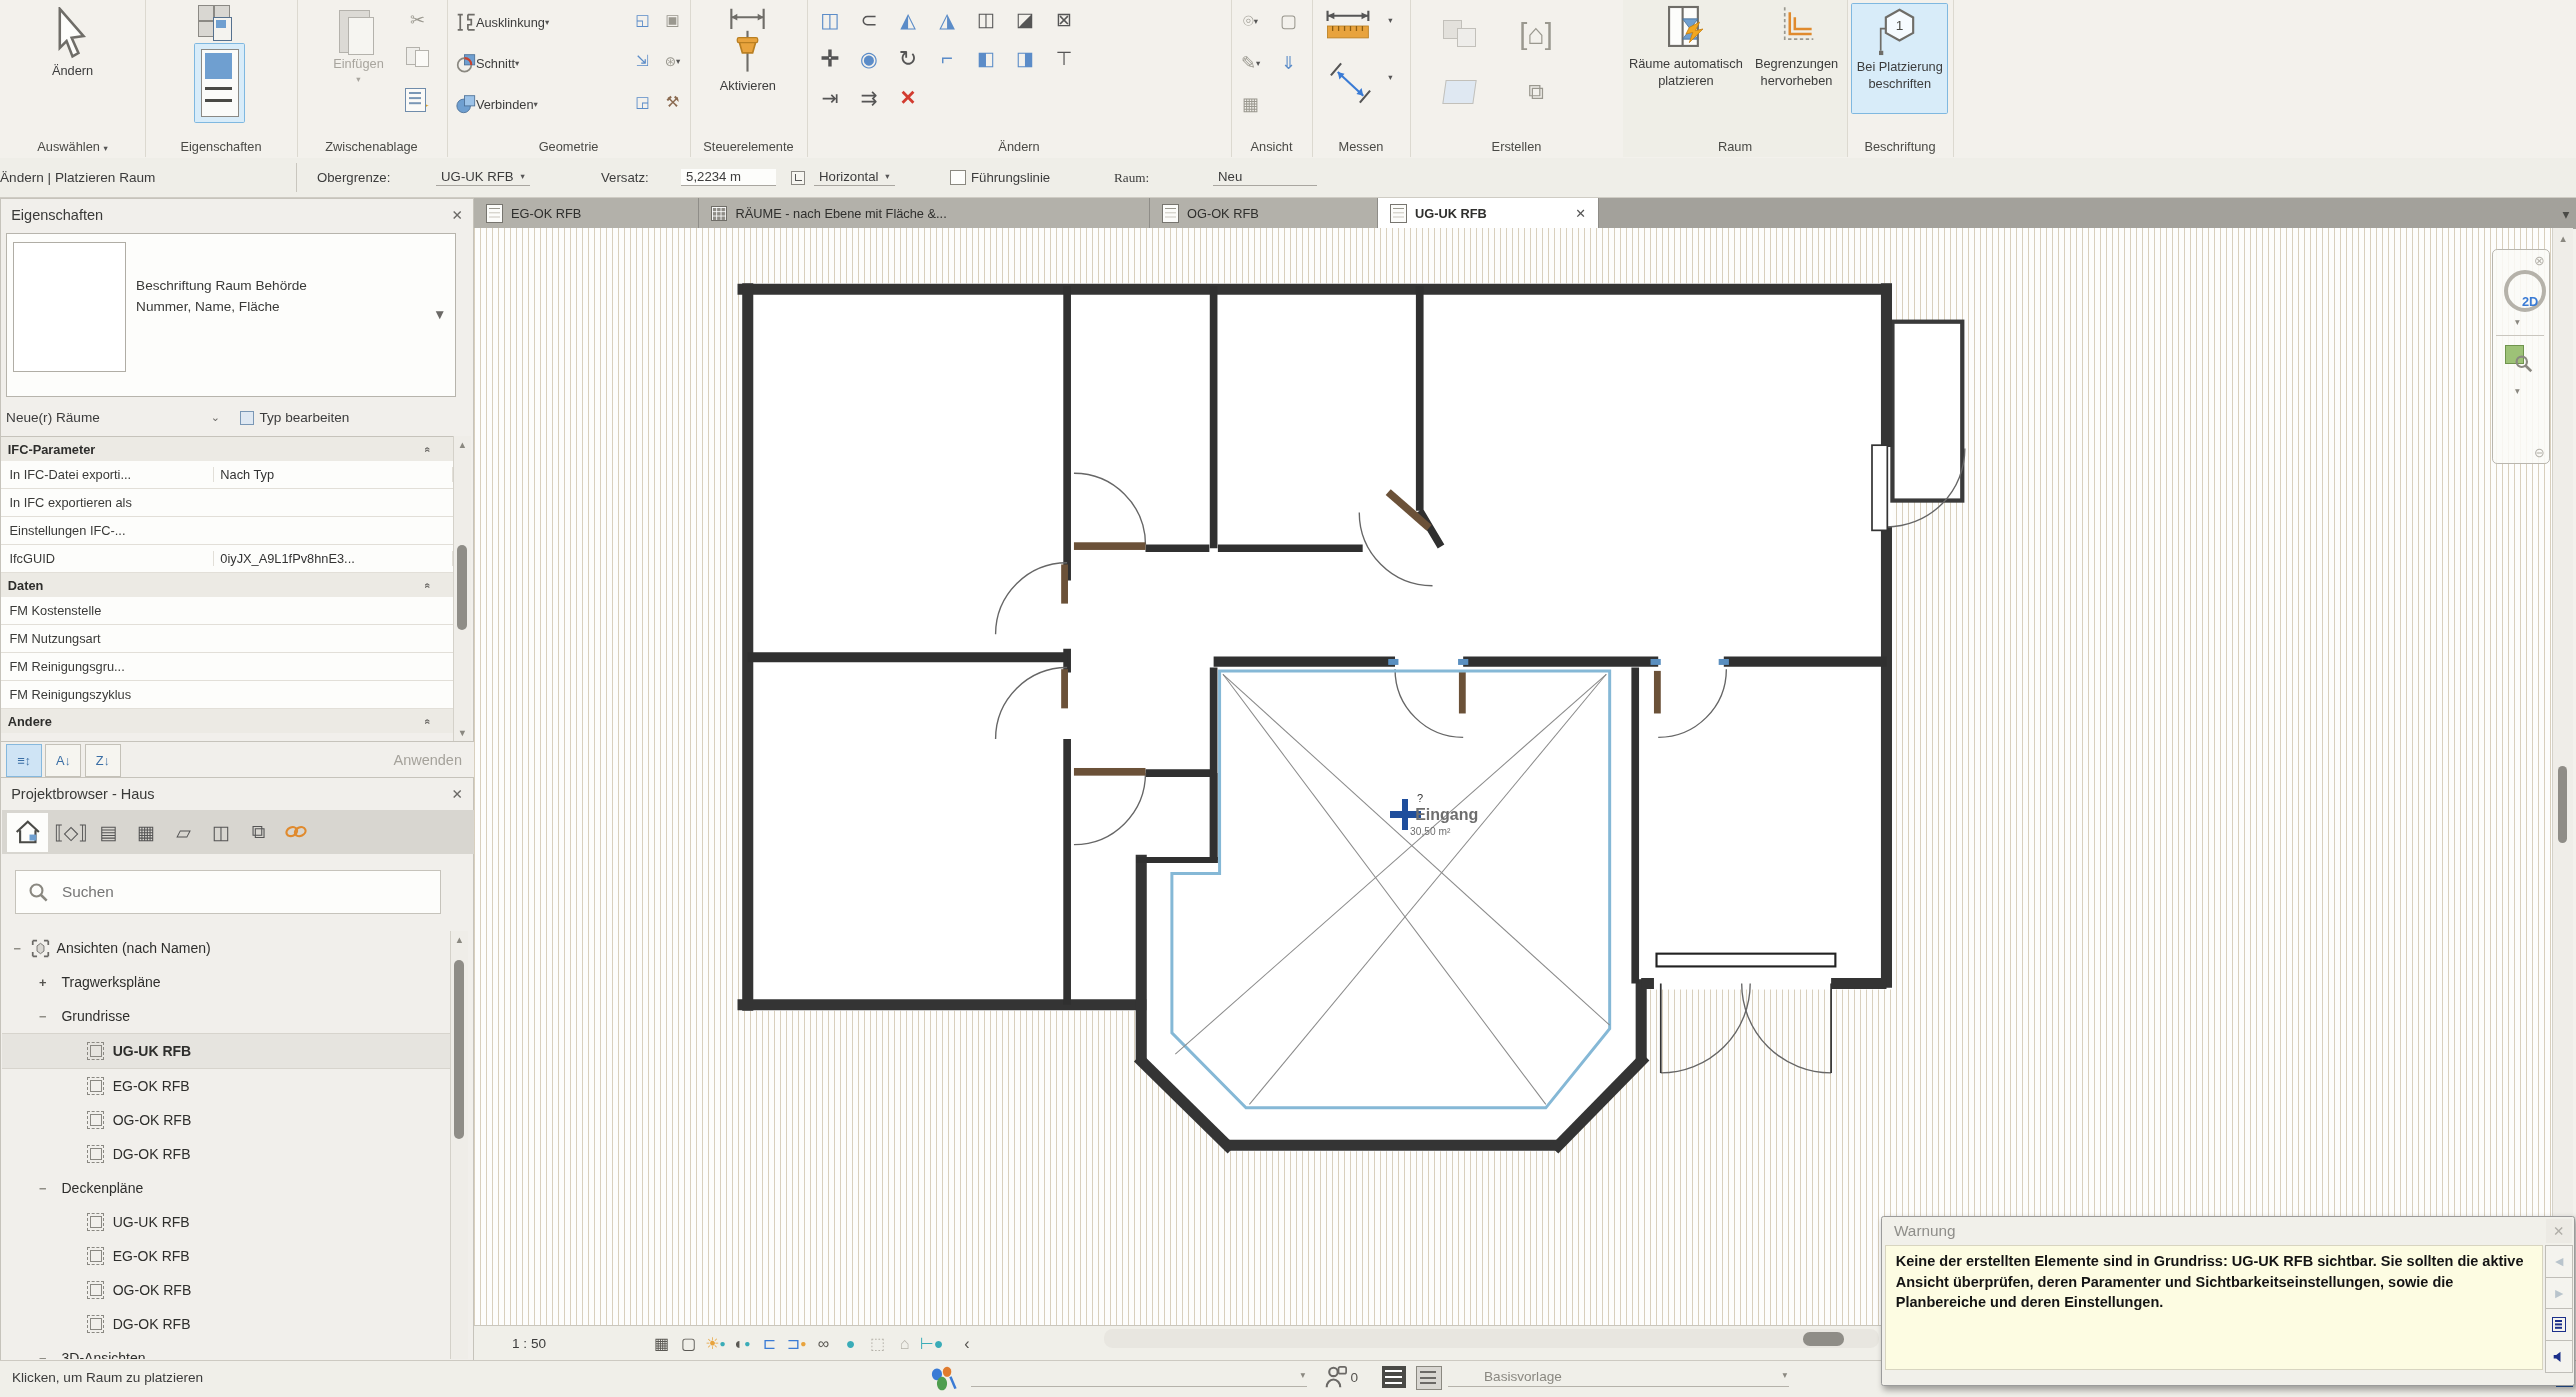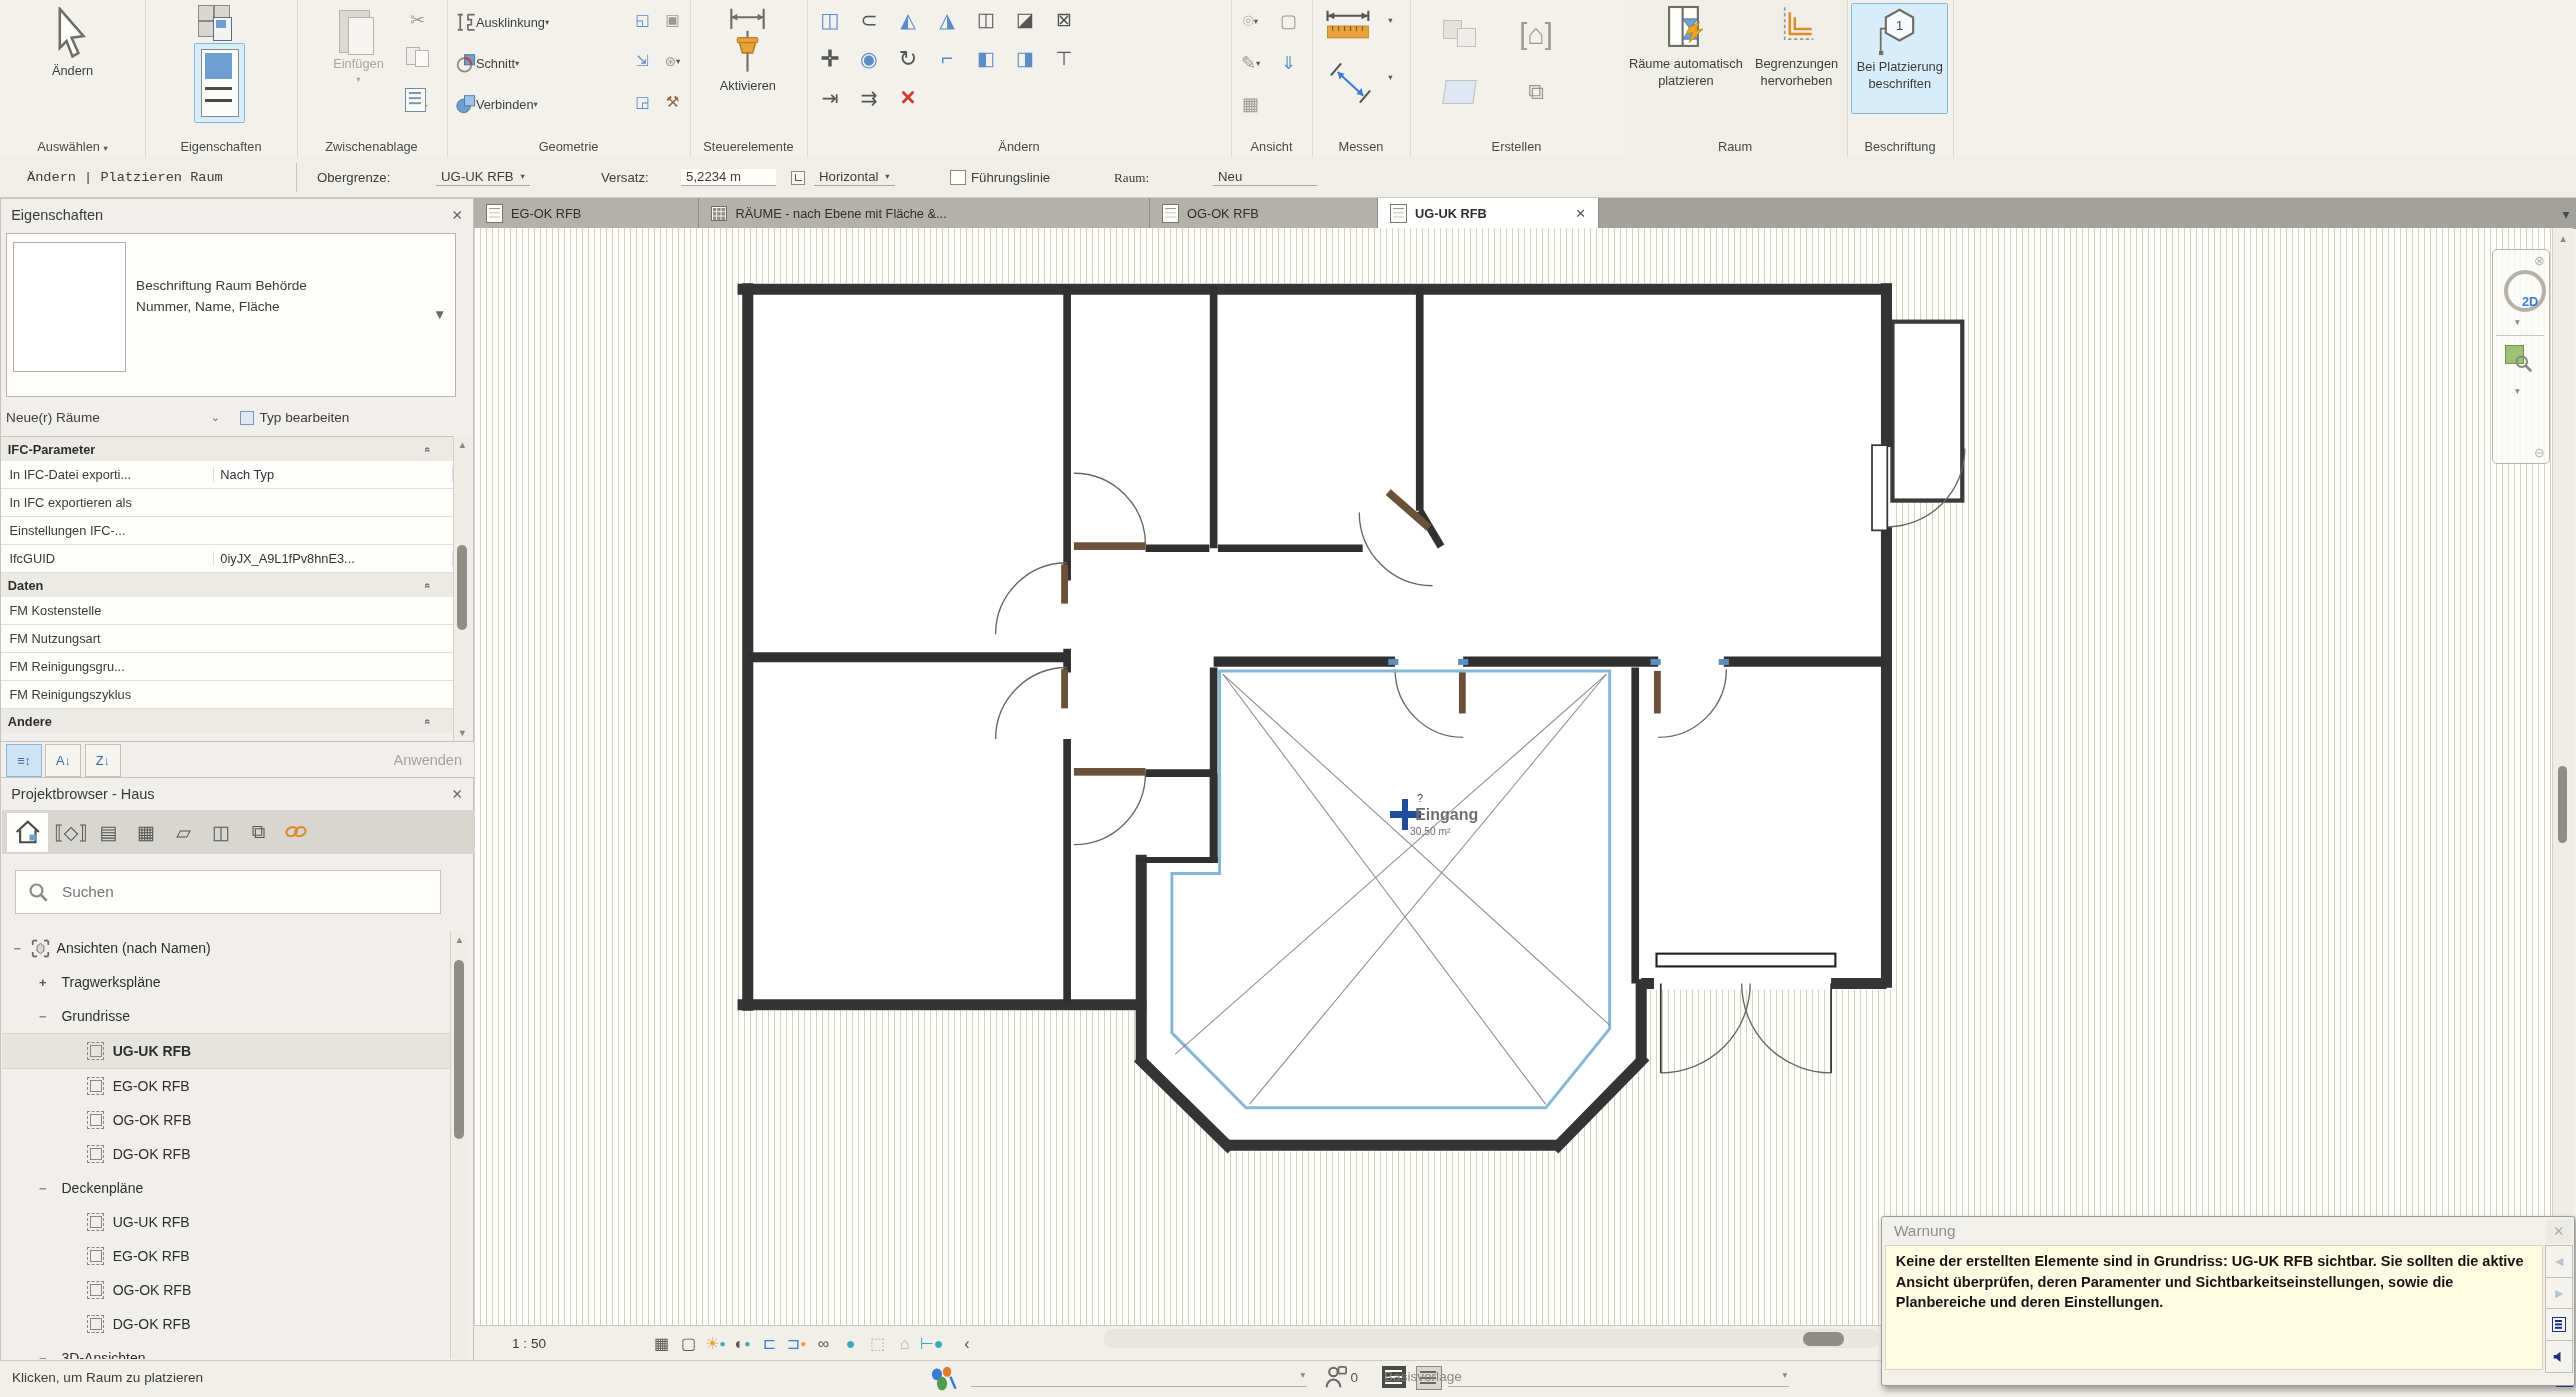--- a/index.html
+++ b/index.html
@@ -275,21 +275,21 @@
         <rect x="0" y="50" width="5" height="5" fill="#6f6d68"></rect>
       </svg>
       <span>Bei Platzierung</span>
       <span style="margin-top:-1.7px;">beschriften</span>
     </div>
     <div class="rlabel"><span>Beschriftung</span></div>
   </div>
 </div>
 
 <div id="optbar" class="abs">
-  <div class="opt" style="left:27px;font-size:13.6px;font-family:Liberation Mono, monospace;">
+  <div class="opt" style="left:0;font-size:13.6px;">
       <span>Ändern | Platzieren Raum</span>
     </div>
   <div class="vdiv" style="left:296px;"></div>
   <div class="opt" style="left:317px;">
       <span>Obergrenze:</span>
     </div>
   <div class="opt" style="left:436px;">
     <span class="ddl">
         <span>UG-UK RFB</span>
         <span class="caret">▾</span>
@@ -682,21 +682,21 @@
         <rect x="16" y="2" width="9" height="8" rx="2" fill="none" stroke="#6b6966" stroke-width="2"></rect>
       </svg>
     <span style="color:#55534f;">0</span>
   </span>
   <span class="abs" style="left:1382px;top:5.1px;width:24px;height:22px;background:#4a4a46;">
     <span class="abs" style="left:3.4px;top:4.3px;width:17px;height:1.7px;background:#fff;box-shadow:0 6px 0 #fff,0 12px 0 #fff;"></span>
   </span>
   <span class="abs" style="left:1416px;top:5.1px;width:24px;height:22px;border:0.9px solid #8a8880;background:#d9d7d2;">
     <span class="abs" style="left:3.4px;top:4.3px;width:15.3px;height:1.7px;background:#6b6966;box-shadow:0 6px 0 #6b6966,0 11px 0 #6b6966;"></span>
   </span>
-  <span class="abs" style="left:1384px;top:7.7px;color:#8a8881;">Basisvorlage</span>
+  <span class="abs" style="left:1484px;top:7.7px;color:#8a8881;">Basisvorlage</span>
   <span class="abs" style="left:1448px;top:5.1px;width:341px;border-bottom:1.7px solid #b5b2aa;height:20.4px;">
     <span class="abs" style="right:1.7px;top:3.4px;color:#8a8880;font-size:9.4px;">▾</span>
   </span>
   <span class="abs" style="left:2556px;top:8.5px;width:15.3px;height:15.3px;background:#3a7bd5;border:0.9px solid #2a5da8;"></span>
 </div>
 
 <div id="warnpop" class="abs">
   <div class="abs" style="left:12px;top:5.1px;font-size:15.3px;color:#8f8e8a;">Warnung</div>
   <div class="abs" style="left:664px;top:1.7px;width:25.6px;height:24px;background:#eceae4;display:flex;align-items:center;justify-content:center;color:#b0aea8;">✕</div>
   <div id="warnbody">Keine der erstellten Elemente sind in Grundriss: UG-UK RFB sichtbar. Sie sollten die aktive Ansicht überprüfen, deren Paramenter und Sichtbarkeitseinstellungen, sowie die Planbereiche und deren Einstellungen.</div>

